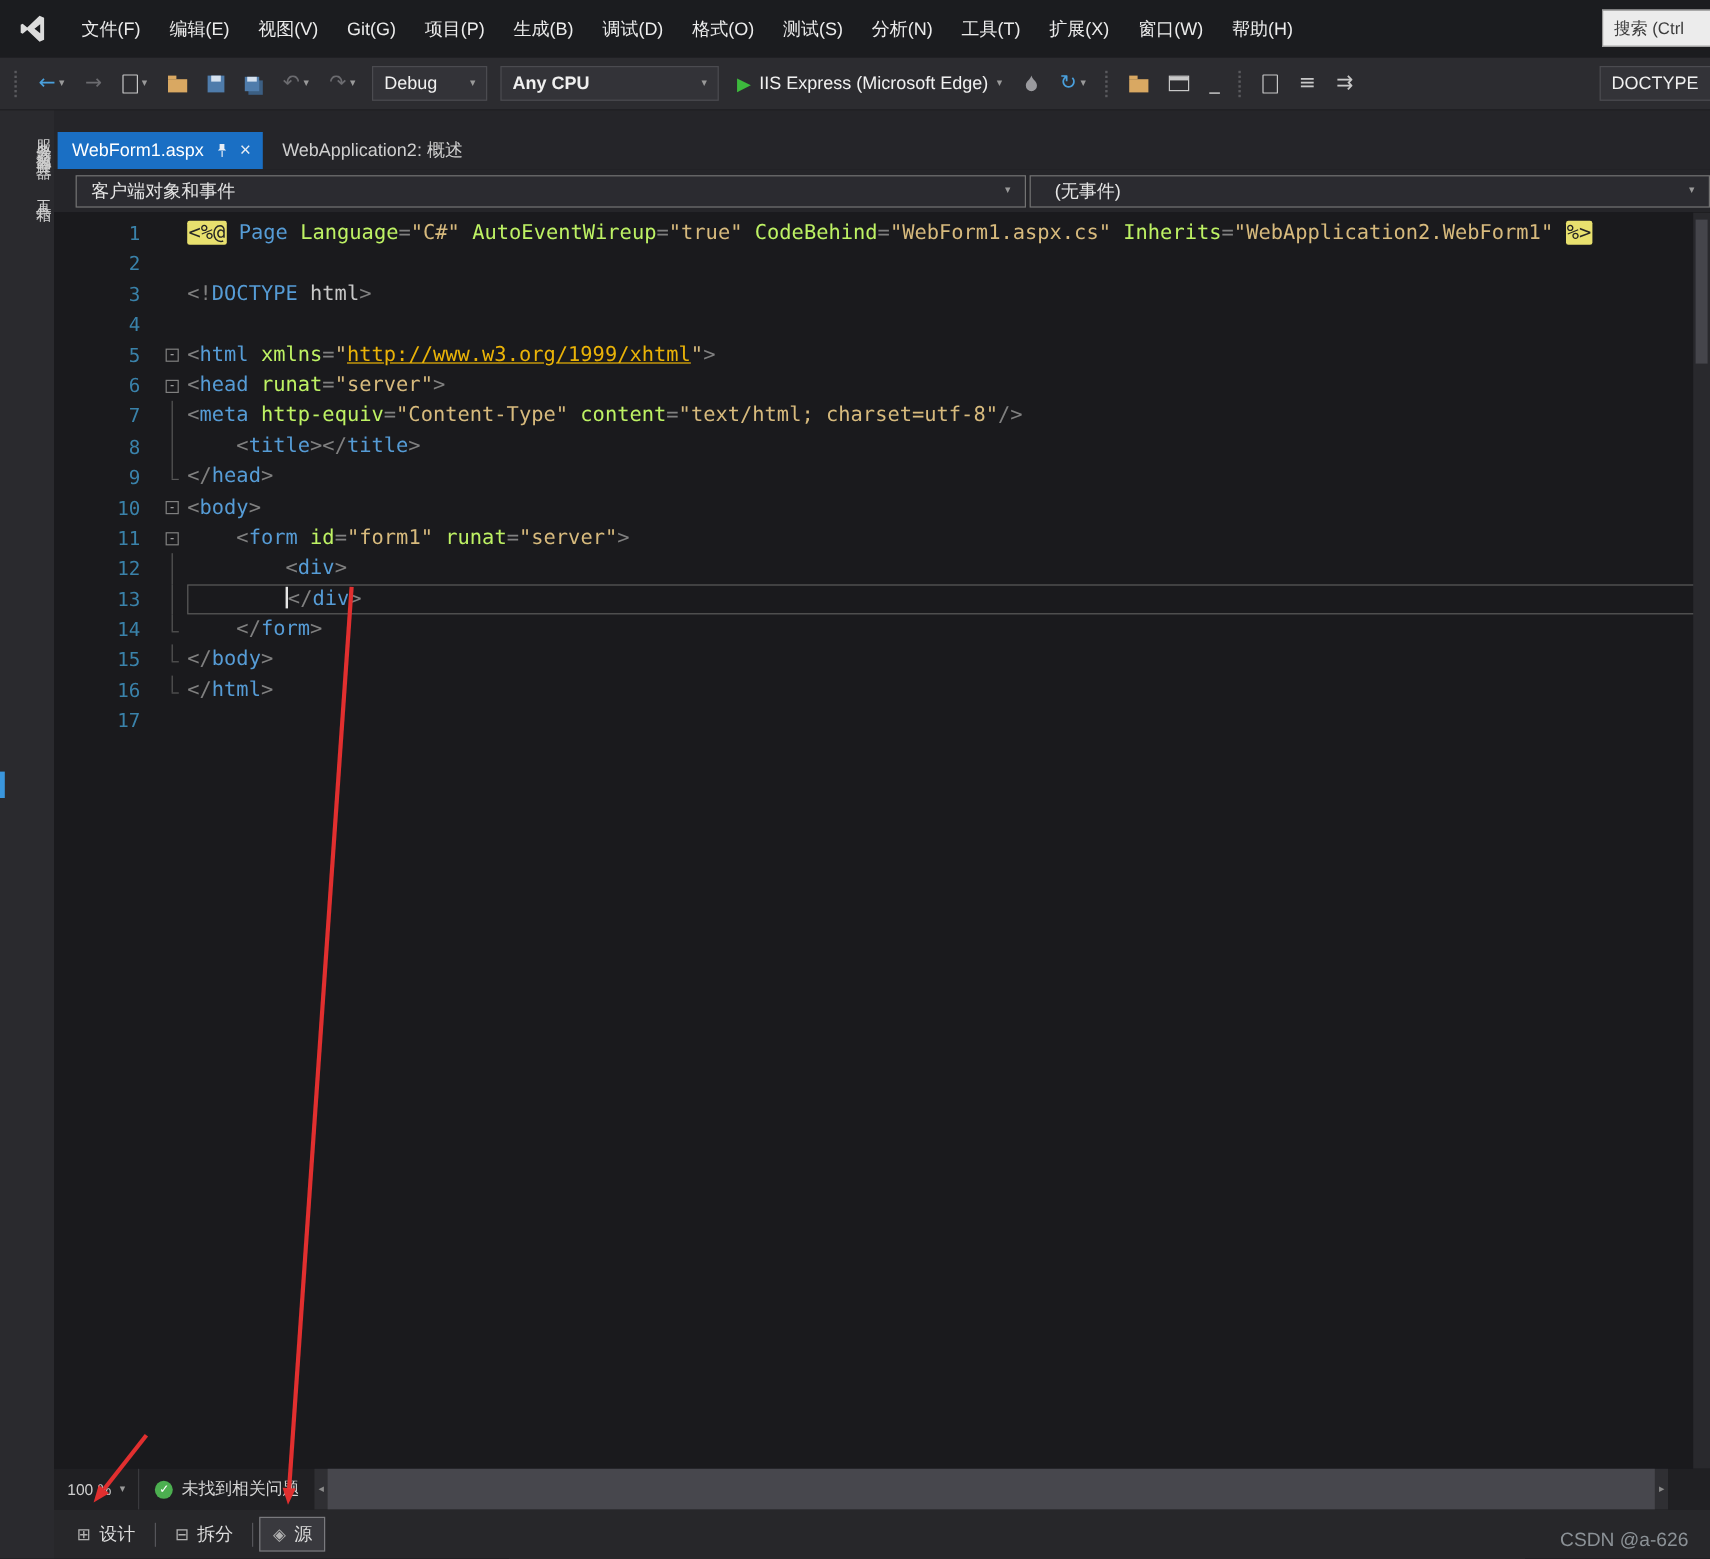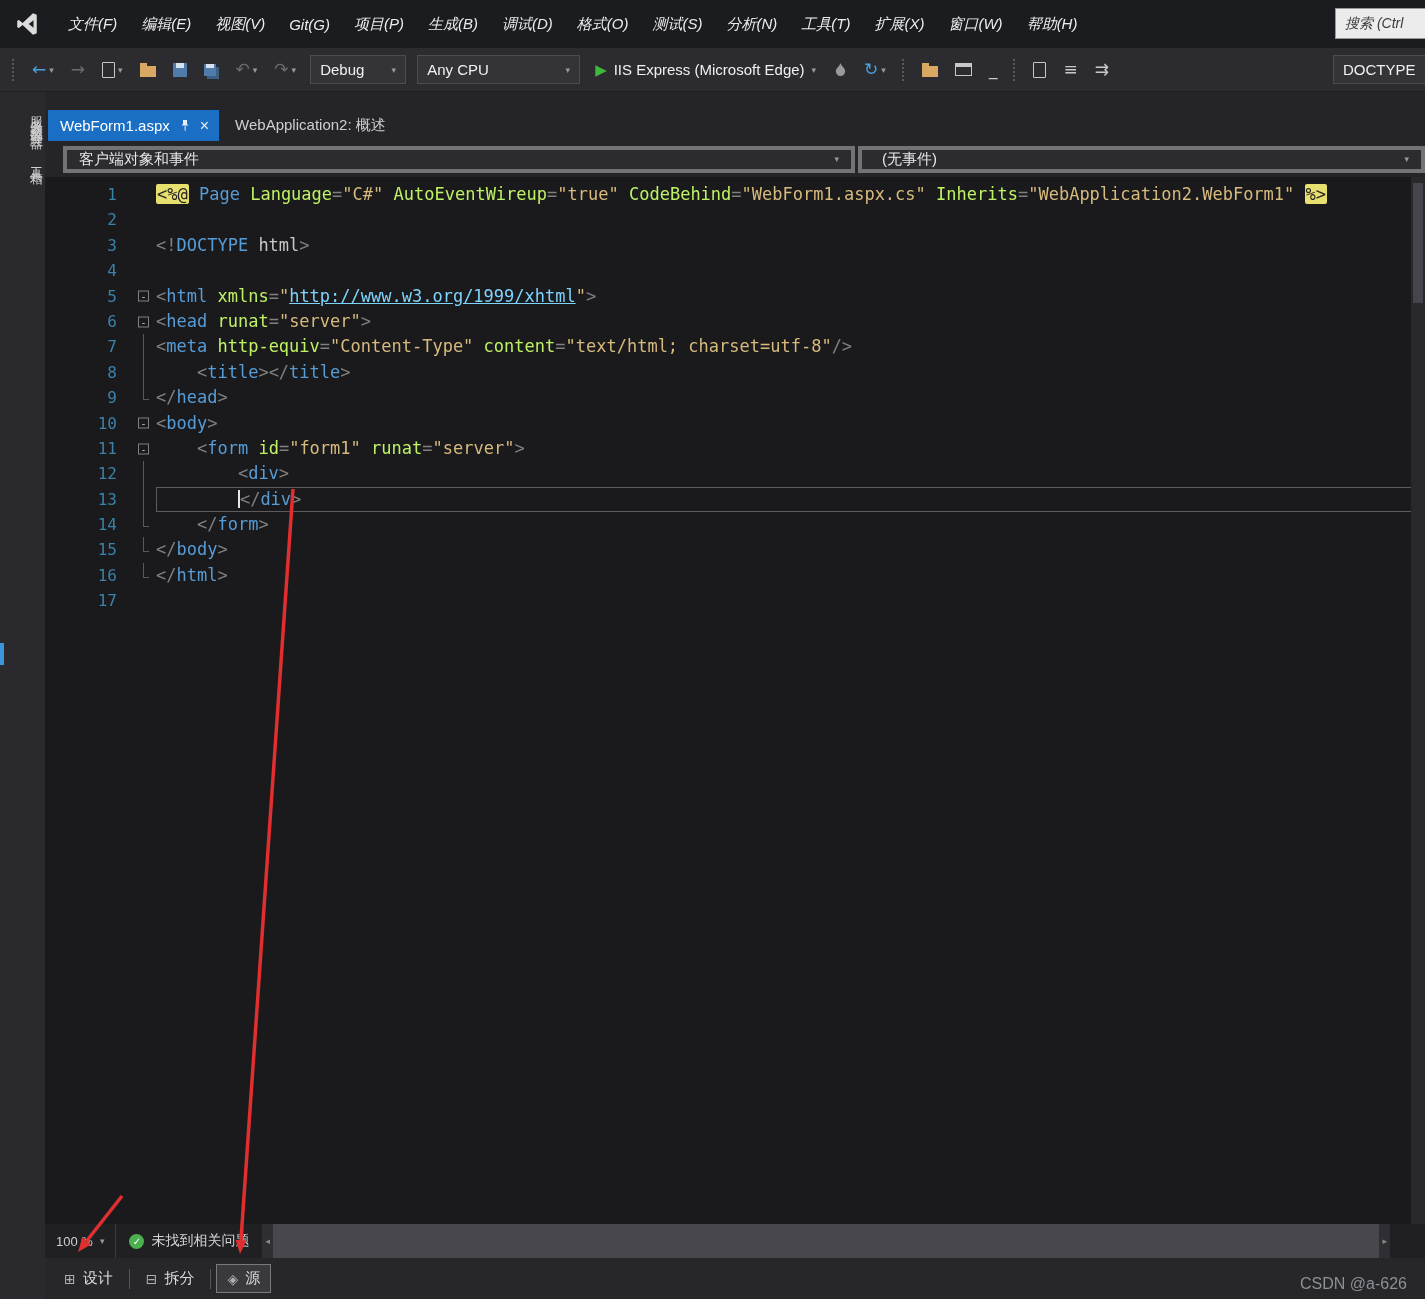--- a/index.html
+++ b/index.html
@@ -2,21 +2,21 @@
 <html><head>
 <meta charset="utf-8">
 <style>
   * { box-sizing: border-box; margin: 0; padding: 0; }
   html,body { width:1425px; height:1299px; background:#1a1a1d; overflow:hidden;
     font-family:"Liberation Sans","DejaVu Sans",sans-serif; }
   .stage { position:relative; width:1425px; height:1299px; background:#1a1a1d; }
 
   
   .menubar { position:absolute; left:0; top:0; right:0; height:48px; background:#1b1c1f;
-    display:flex; align-items:center; padding-left:12px; color:#ececec;font-style:italic; }
+    display:flex; align-items:center; padding-left:12px; color:#ececec; }
   .vslogo { width:30px; height:30px; margin-right:14px; display:flex; align-items:center; justify-content:center; }
   .menu-items { display:flex; height:100%; align-items:center; }
   .menu-item { padding:0 12px; font-size:15px; height:100%; display:flex; align-items:center; cursor:default; }
   .searchbox { position:absolute; right:-6px; top:8px; width:96px; height:31px; background:#ececec;
     color:#3c3c3c; font-size:14px; display:flex; align-items:center; padding:0 9px; border:1px solid #999; }
 
   
   .toolbar { position:absolute; left:0; top:48px; right:0; height:44px; background:#2c2c30;
     display:flex; align-items:center; gap:11px; padding:0 0 0 10px; overflow:hidden; border-bottom:1px solid #1f1f22; }
   .grip { width:4px; height:22px; border-left:2px dotted #5a5a5e; margin:0 2px; }
@@ -31,21 +31,21 @@
   .icon-save { width:14px; height:14px; background:#4f7cab; position:relative; }
   .icon-save::before { content:""; position:absolute; top:0; left:3px; right:3px; height:5px; background:#d6e2ef; }
   .icon-saveall { width:12px; height:12px; background:#4f7cab; position:relative; margin-right:3px; box-shadow:3px 3px 0 #3c5f83; }
   .icon-saveall::before { content:""; position:absolute; top:0; left:2px; right:2px; height:4px; background:#d6e2ef; }
   .icon-frame { width:17px; height:13px; border:1px solid #c8c8c8; position:relative; }
   .icon-frame::before { content:""; position:absolute; left:0; right:0; top:0; height:3px; background:#c8c8c8; }
   .combo { display:flex; align-items:center; height:29px; background:#333338; border:1px solid #4b4b50;
     padding:0 9px; color:#f0f0f0; font-size:15px; gap:8px; }
   .combo .caret { margin-left:auto; }
   .combo.debug { width:96px; }
-  .combo.platform { width:163px; }
+  .combo.platform { width:182px;font-weight:bold; }
   .combo.doctype { width:110px; margin-left:auto; margin-right:-18px; }
   .runbtn { display:flex; align-items:center; gap:7px; color:#f0f0f0; font-size:15px; padding:3px 4px; }
   .play { color:#3db93d; font-family:"DejaVu Sans",sans-serif; font-size:15px; }
 
   
   .sidebar { position:absolute; left:0; top:92px; bottom:0; width:45px; background:#2a2a2e; }
   .side-item { writing-mode:vertical-rl; text-orientation:upright; color:#cfcfcf; font-size:13px;
     letter-spacing:3px; margin:14px auto 26px auto; display:block; width:100%; text-align:center; }
   .accent-strip { position:absolute; left:0; top:643px; width:4px; height:22px; background:#3a96dd; }
 
@@ -53,41 +53,41 @@
   .tabstrip { position:absolute; left:45px; top:92px; right:0; height:49px; background:#252529;
     display:flex; align-items:flex-end; }
   .doc-tab { height:31px; display:flex; align-items:center; gap:9px; padding:0 10px 0 12px;
     background:#1a6fc4; color:#ffffff; font-size:15px; margin-left:3px; }
   .tab-x { font-size:16px; color:#e8eef5; line-height:1; }
   .doc-tab-secondary { height:31px; display:flex; align-items:center; padding:0 16px; color:#cfcfcf; font-size:15px; }
 
   
   .combobar { position:absolute; left:45px; top:141px; right:0; height:36px; background:#252529;
     display:flex; align-items:center; padding:0 0 0 18px; gap:3px; }
-  .ecombo { height:27px; background:#2b2b30; border:4px solid #737373; color:#e6e6e6; font-size:15px;
+  .ecombo { height:27px; background:#2b2b30; border:1px solid #737373; color:#e6e6e6; font-size:15px;
     display:flex; align-items:center; padding:0 12px; gap:8px; }
   .ecombo.left { flex:0 0 792px; }
   .ecombo.right { flex:1; padding-left:20px; }
   .ecombo .caret { margin-left:auto; }
 
   
   .editor { position:absolute; left:45px; top:177px; right:0; bottom:0; display:flex; flex-direction:column; background:#1a1a1d; }
   .code { flex:1; position:relative; overflow:hidden; padding-top:5px; }
   .cl { display:flex; height:25.4px; position:relative; }
   .gut { width:84px; padding-right:12px; text-align:right; flex:none; color:#3a82aa;
     font:16px/25.4px "DejaVu Sans Mono",monospace; }
   .fold { width:27px; flex:none; position:relative; height:100%; }
   .fbox { position:absolute; left:9px; top:50%; transform:translateY(-50%); width:11px; height:11px;
     border:1px solid #808080; color:#c0c0c0; font:10px/9px "DejaVu Sans Mono",monospace; text-align:center; }
   .fbar { position:absolute; left:14px; top:0; bottom:0; width:1px; background:#585858; }
   .fend { position:absolute; left:14px; top:0; height:14px; width:1px; background:#585858; }
   .ftick { position:absolute; left:14px; top:14px; width:6px; height:1px; background:#585858; }
   .codetext { font:17px/25.4px "DejaVu Sans Mono",monospace; white-space:pre; color:#c8c8c8; }
   .sg-tag { color:#569cd6; } .sg-attr { color:#bef264; } .sg-val { color:#d7ba7d; }
-  .sg-link { color:#7dd3fc; text-decoration:underline;text-align:center; } .sg-d { color:#808080; } .sg-pl { color:#c8c8c8; }
+  .sg-link { color:#eab308; text-decoration:underline;text-align:center; } .sg-d { color:#808080; } .sg-pl { color:#c8c8c8; }
   .sg-dir { background:#e8e06e; color:#252525; border-radius:2px; padding:0 1px; }
   .cursor { display:inline-block; width:2px; height:18px; background:#e6e6e6; vertical-align:-3px; }
   .curline { position:absolute; left:111px; right:-1px; top:0; bottom:0; border:1px solid #5c5c5c; pointer-events:none; }
   .vscroll { position:absolute; top:0; right:0; bottom:0; width:14px; background:#29292d; }
   .vthumb { position:absolute; top:6px; left:2px; right:2px; height:120px; background:#45454b; }
 
   
   .bottombar { height:34px; flex:none; display:flex; align-items:center; background:#202023; }
   .zoomctl { display:flex; align-items:center; gap:7px; padding:0 11px; color:#cfcfcf; font-size:13px;
     border-right:1px solid #3a3a3e; height:100%; }

